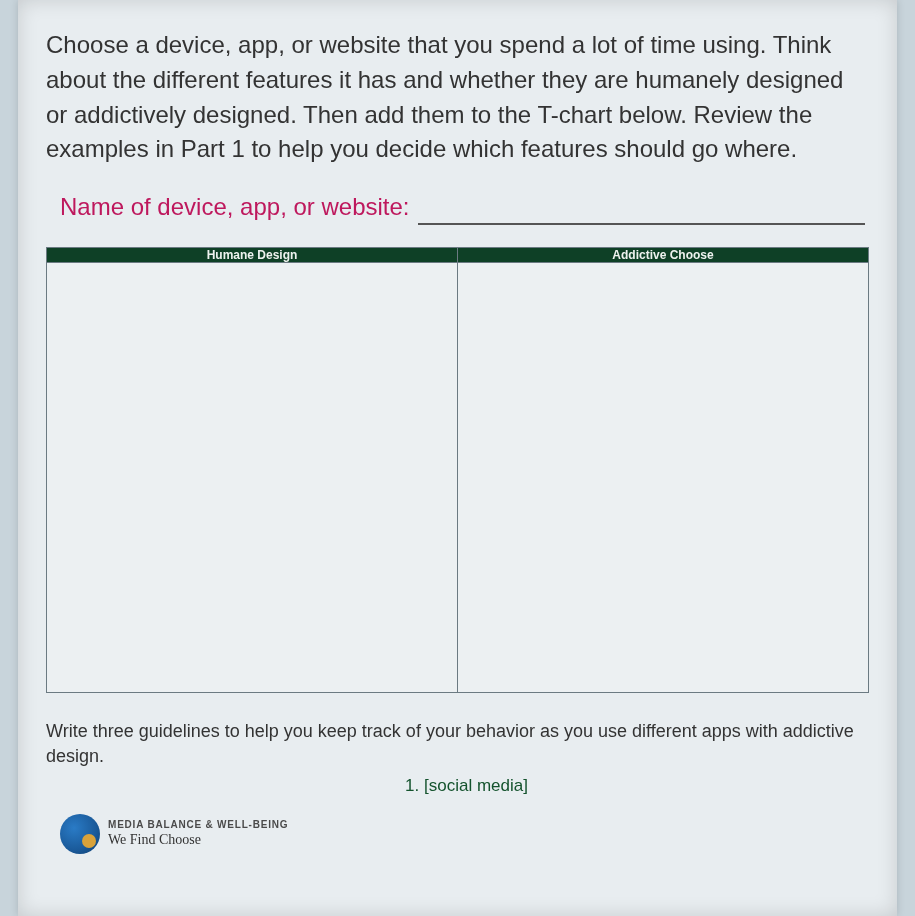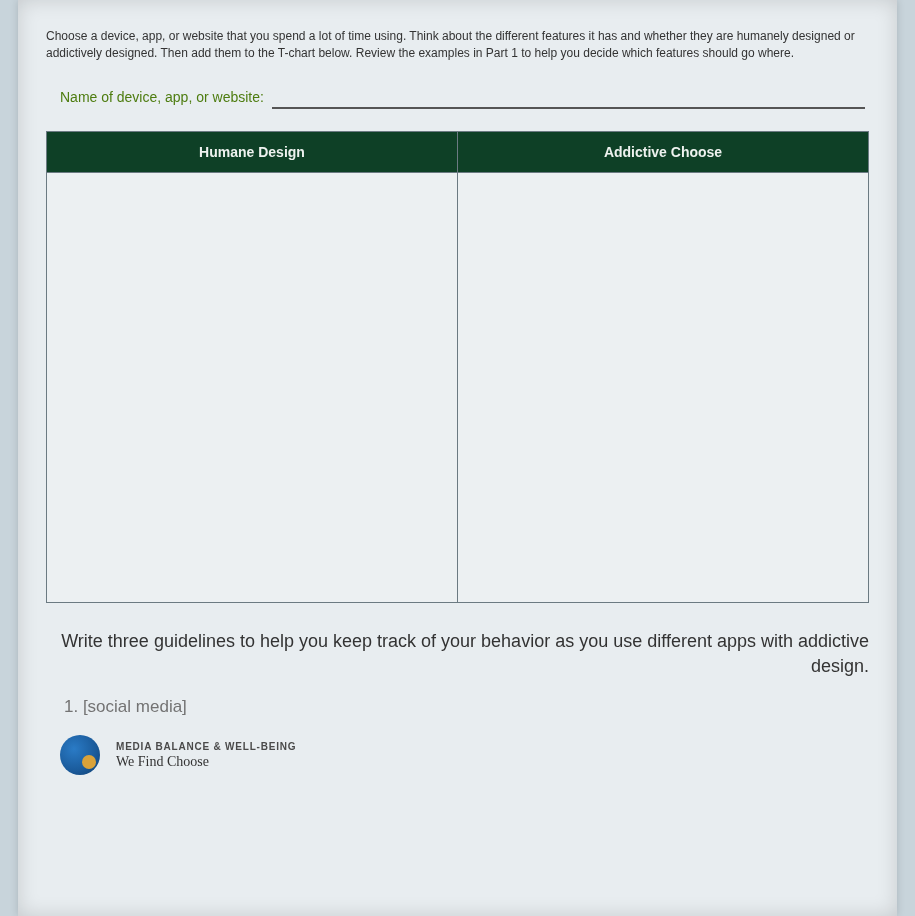--- a/index.html
+++ b/index.html
@@ -19,82 +19,82 @@
     min-height: 916px;
     box-shadow: 0 0 20px rgba(0,0,0,0.15) inset, 0 0 8px rgba(0,0,0,0.15);
   }
   .section-title {
     font-size: 22px;
     font-weight: 700;
     color: #1a1a1a;
     margin-bottom: 10px;
   }
   .directions-text {
-    font-size: 12px;
+    font-size: 24px;
     line-height: 1.45;
     color: #333;
     margin-bottom: 26px;
   }
   .name-row {
     display: flex;
     align-items: flex-end;
     margin-bottom: 22px;
     padding-left: 14px;
   }
   .name-label {
-    font-size: 14px;
-    color: #4d7c0f;
+    font-size: 24px;
+    color: #be185d;
     white-space: nowrap;
     padding-right: 8px;
     padding-bottom: 4px;
   }
   .name-line {
     flex: 1;
     border-bottom: 2px solid #555;
     height: 20px;
     margin-right: 4px;
   }
   .tchart {
     width: 100%;
     border-collapse: collapse;
     table-layout: fixed;
     margin-bottom: 26px;
   }
   .tchart th {
     background: #0e4026;
     color: #eef2ef;
-    font-size: 14px;
+    font-size: 12px;
     font-weight: 600;
-    padding: 12px 8px;
+    padding: 0 8px;
     border: 1px solid #6b7a82;
     text-align: center;
   }
   .tchart td {
     border: 1px solid #6b7a82;
     height: 430px;
     vertical-align: top;
     background: #ecf0f2;
   }
   .guidelines-text {
     font-size: 18px;
     line-height: 1.4;
     color: #333;
-    margin-bottom: 18px;
-    text-align: right;
+    margin-bottom: 6px;
   }
   .list-item {
     font-size: 17px;
-    color: #737373;
+    color: #14532d;
     padding-left: 18px;
     margin-bottom: 18px;
+    text-align: center;
   }
   .footer-row {
     display: flex;
     align-items: center;
-    gap: 16px;
+    gap: 8px;
     padding-left: 14px;
   }
   .footer-icon {
     width: 40px;
     height: 40px;
     border-radius: 50%;
     background: radial-gradient(circle at 35% 35%, #2a7bc6 0%, #1a5a9a 60%, #0d3b6b 100%);
     flex-shrink: 0;
     position: relative;
     overflow: hidden;

